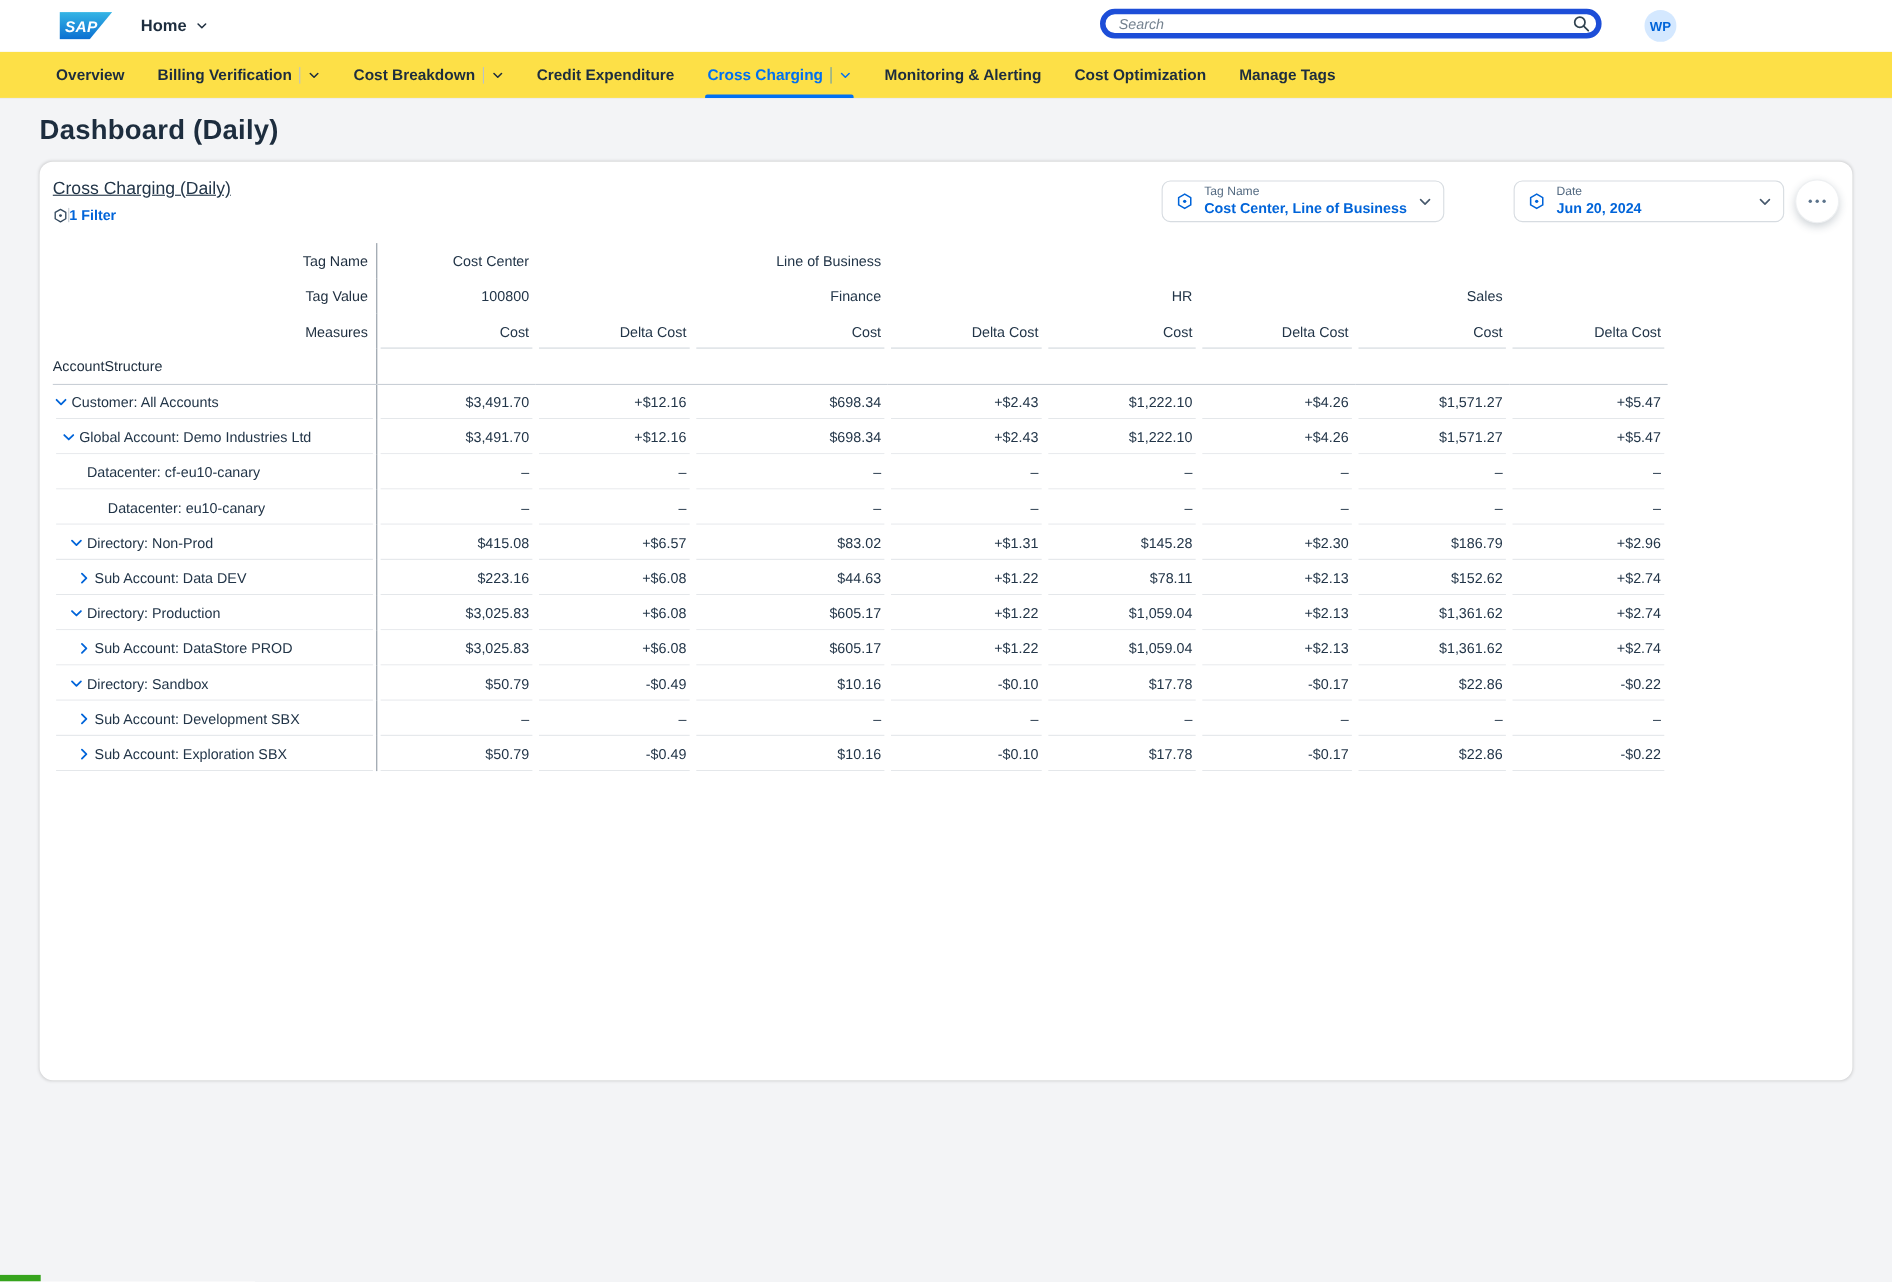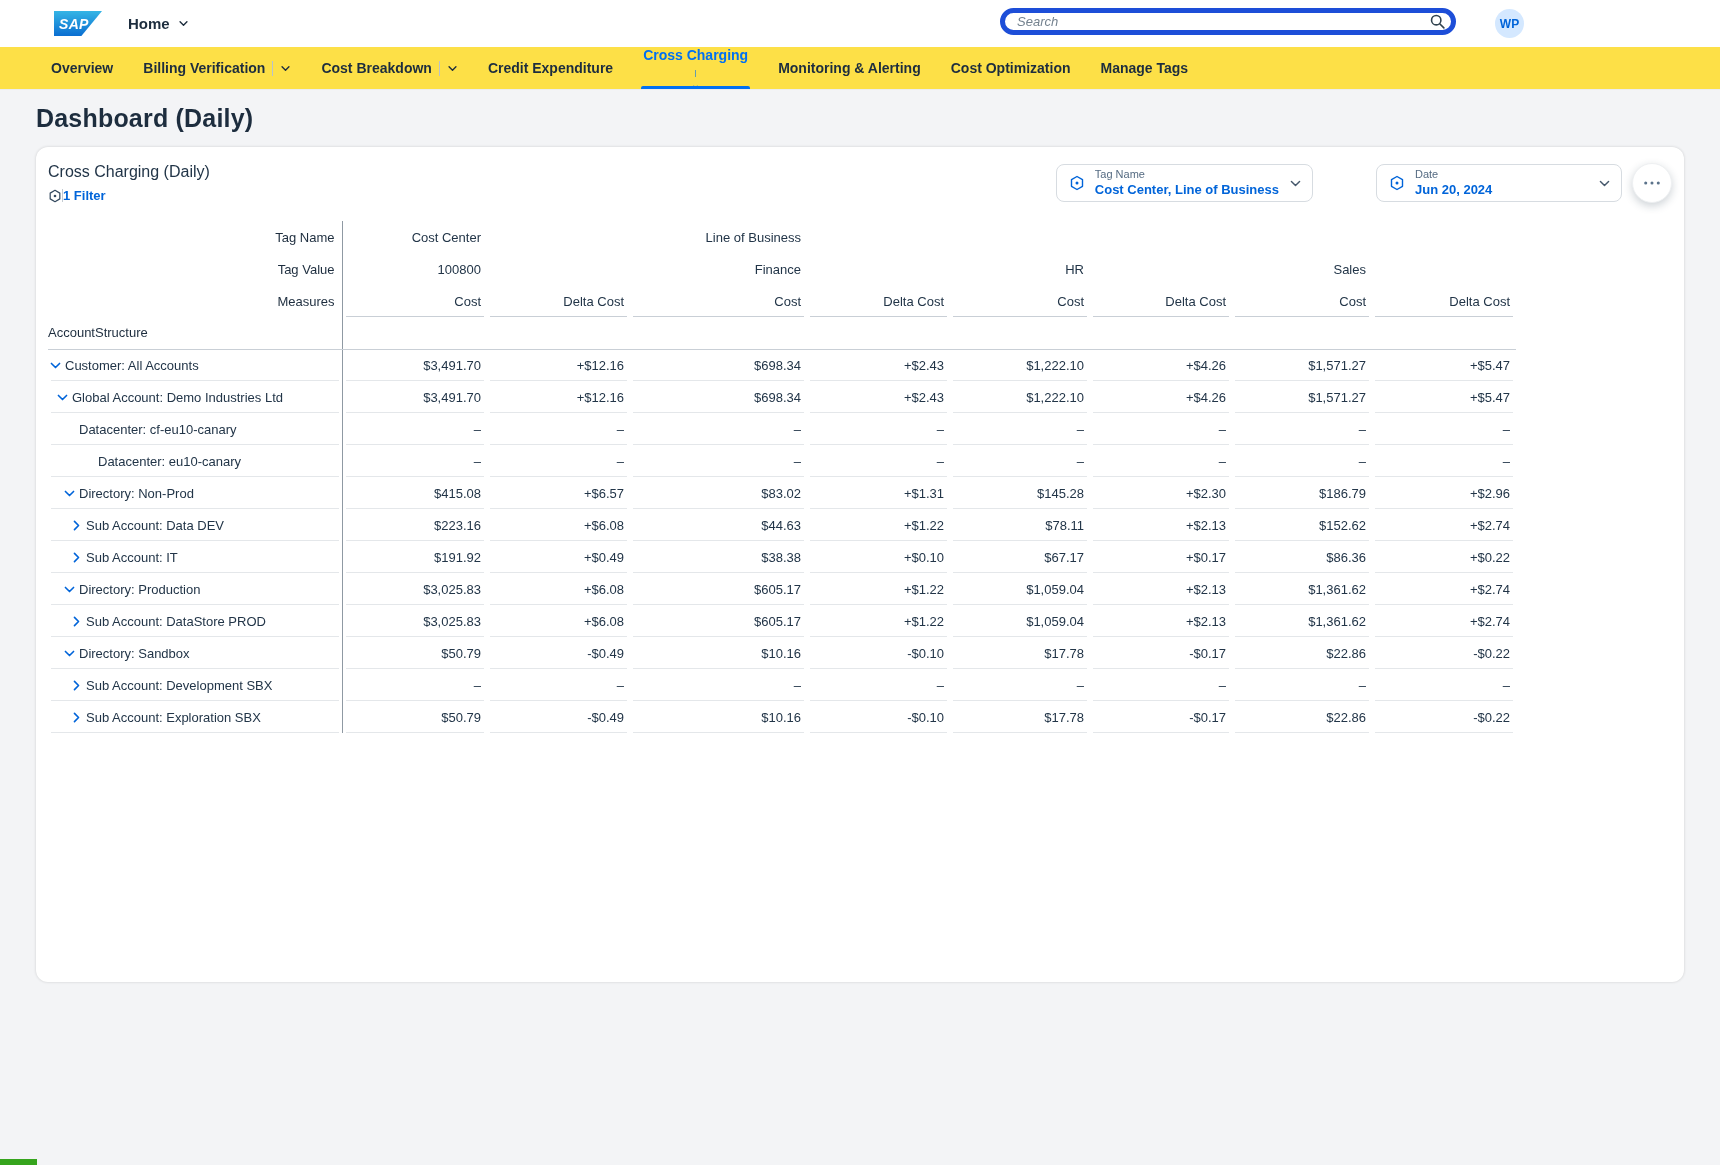--- a/index.html
+++ b/index.html
@@ -33,29 +33,29 @@
     padding:0 36px 0 12px;font:inherit;font-size:13px;color:#3b4a5a;background:#fff;outline:none;}
   .searchbox input::placeholder{color:#74828f;font-style:italic;}
   .search-icon{position:absolute;right:10px;top:5px;color:#30424f;cursor:pointer;line-height:0;}
   .avatar{position:absolute;left:1495px;top:9px;width:29px;height:29px;border-radius:50%;
     background:#d4e8ff;color:var(--blue);font-size:12px;font-weight:700;
     display:flex;align-items:center;justify-content:center;cursor:pointer;}
   
   .nav{height:43px;background:#fde047;display:flex;align-items:stretch;gap:30px;padding:0 51px;border-bottom:1px solid #ecedef;}
   .tab{display:flex;align-items:center;gap:7px;font-size:14px;font-weight:700;color:var(--navy);position:relative;cursor:pointer;white-space:nowrap;}
   .tab .tab-sep{width:1px;height:15px;background:#b9c2cb;}
-  .tab.active{color:var(--active-blue);flex-direction:column;}
+  .tab.active{color:var(--active-blue);}
   .tab.active .tab-sep{background:var(--active-blue);opacity:.6;}
   .tab.active::after{content:"";position:absolute;left:-2px;right:-2px;bottom:0;height:3px;background:var(--active-blue);border-radius:2px 2px 0 0;}
   
   main{padding:14px 36px 0;}
   .page-title{font-size:25px;font-weight:700;color:var(--navy);letter-spacing:.2px;}
   .card{margin-top:14px;background:#fff;border-radius:12px;box-shadow:0 0 3px rgba(0,0,0,.16);height:835px;padding:14px 12px;}
   .card-header{display:flex;justify-content:space-between;align-items:center;min-height:44px;}
-  .card-title{font-size:16px;font-weight:400;color:var(--text);}
+  .card-title{font-size:16px;font-weight:400;color:var(--text);text-decoration:underline;}
   .filter-row{display:flex;align-items:center;gap:0;margin-top:7px;}
   .filter-row .vsep{width:1px;height:13px;background:#c3cad1;}
   .filter-link{font-size:13px;font-weight:700;color:var(--blue);cursor:pointer;}
   .filter-hex{color:#354a5f;line-height:0;}
   .hdr-controls{display:flex;align-items:center;}
   .picker{display:flex;align-items:center;gap:10px;min-width:246px;height:38px;padding:4px 10px 4px 12px;
     background:#fff;border:1px solid var(--border);border-radius:8px;cursor:pointer;font:inherit;text-align:left;}
   .picker-tag{margin-right:63px;}
   .picker-date{margin-right:10px;}
   .hex-icon{color:var(--blue);line-height:0;}
@@ -377,40 +377,20 @@
               <td class="num">+$6.08</td>
               <td class="num">$44.63</td>
               <td class="num">+$1.22</td>
               <td class="num">$78.11</td>
               <td class="num">+$2.13</td>
               <td class="num">$152.62</td>
               <td class="num">+$2.74</td>
             </tr>
             <tr>
               <th class="rowhead">
-                <div class="treecell" style="padding-left: 21px;">
-                  <span class="expander">
-                    <svg width="13" height="13" viewBox="0 0 16 16" fill="none" stroke="currentColor" stroke-width="2" stroke-linecap="round" stroke-linejoin="round">
-                      <path d="M5.5 3l5 5-5 5"></path>
-                    </svg>
-                  </span>
-                  <span class="rowlabel">Sub Account: IT</span>
-                </div>
-              </th>
-              <td class="num">$191.92</td>
-              <td class="num">+$0.49</td>
-              <td class="num">$38.38</td>
-              <td class="num">+$0.10</td>
-              <td class="num">$67.17</td>
-              <td class="num">+$0.17</td>
-              <td class="num">$86.36</td>
-              <td class="num">+$0.22</td>
-            </tr>
-            <tr>
-              <th class="rowhead">
                 <div class="treecell" style="padding-left: 14px;">
                   <span class="expander">
                     <svg width="13" height="13" viewBox="0 0 16 16" fill="none" stroke="currentColor" stroke-width="2" stroke-linecap="round" stroke-linejoin="round">
                       <path d="M3 5.5l5 5 5-5"></path>
                     </svg>
                   </span>
                   <span class="rowlabel">Directory: Production</span>
                 </div>
               </th>
               <td class="num">$3,025.83</td>

